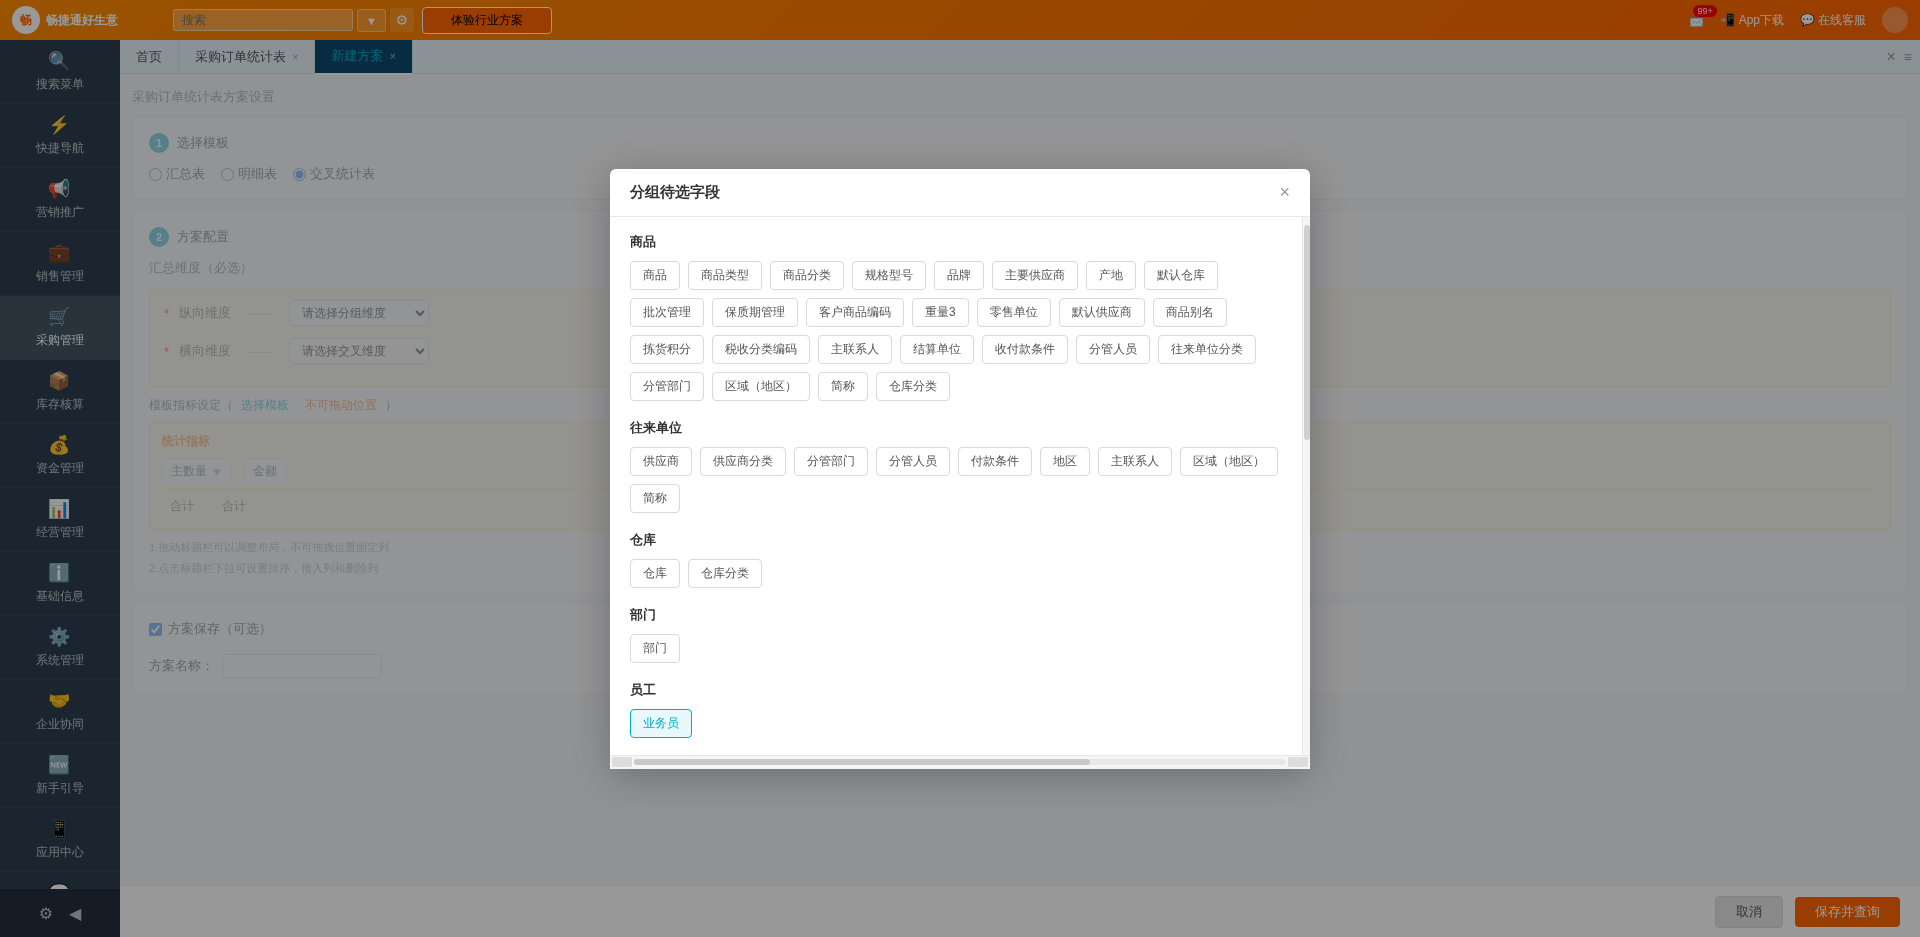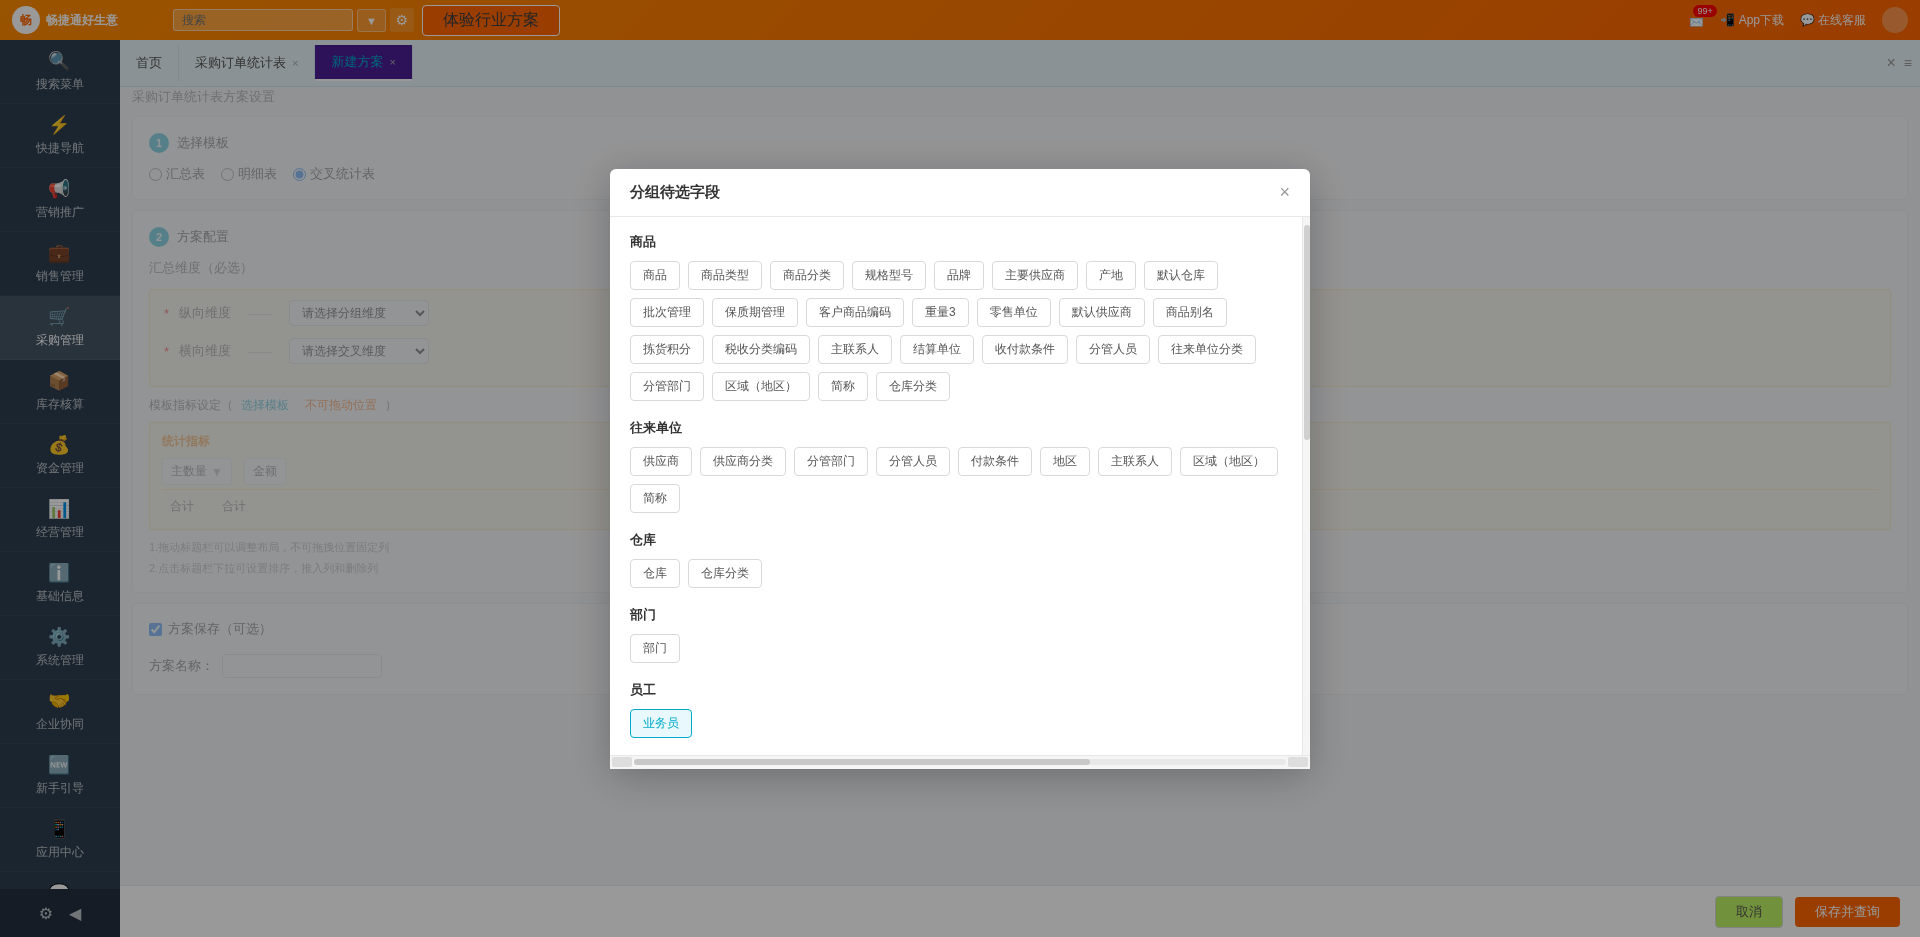--- a/index.html
+++ b/index.html
@@ -50,23 +50,23 @@
       border-radius: 4px;
       padding: 4px 10px;
       color: white;
       font-size: 12px;
       width: 180px;
     }
     .header-btn-trial {
       background: #ff6600;
       border: 1px solid white;
       border-radius: 4px;
-      color: #404040;
-      padding: 4px 20px;
-      font-size: 16px;
+      color: #000000;
+      padding: 4px 28px;
+      font-size: 12px;
       cursor: pointer;
     }
     .header-right {
       display: flex;
       align-items: center;
       gap: 16px;
       color: white;
       font-size: 12px;
     }
     .notification-badge {
@@ -78,21 +78,21 @@
     .avatar-circle {
       width: 26px;
       height: 26px;
       background: rgba(255,255,255,0.3);
       border-radius: 50%;
       display: inline-block;
     }
 
     
     .tab-bar {
-      height: 47px;
+      height: 34px;
       background: #e8f4f8;
       display: flex;
       align-items: center;
       padding: 0 0 0 0;
       position: fixed;
       top: 40px; left: 120px; right: 0;
       z-index: 99;
       border-bottom: 1px solid #d0e8f0;
     }
     .tab-item {
@@ -101,21 +101,21 @@
       display: flex;
       align-items: center;
       gap: 6px;
       cursor: pointer;
       font-size: 13px;
       color: #555;
       border-right: 1px solid #d0e8f0;
       white-space: nowrap;
     }
     .tab-item.active {
-      background: #4c1d95;
+      background: #0c4a6e;
       color: #00aacc;
       border-bottom: 2px solid white;
     }
     .tab-close {
       font-size: 11px;
       color: #aaa;
       cursor: pointer;
     }
 
     
@@ -348,21 +348,21 @@
       align-items: center;
       justify-content: flex-end;
       padding: 0 20px;
       gap: 12px;
       z-index: 90;
     }
     .btn-cancel {
       padding: 6px 20px;
       border: 1px solid #d9d9d9;
       border-radius: 4px;
-      background: #bef264;
+      background: #e5e5e5;
       color: #555;
       cursor: pointer;
       font-size: 13px;
     }
     .btn-save-query {
       padding: 6px 20px;
       border: none;
       border-radius: 4px;
       background: #ff6600;
       color: white;

